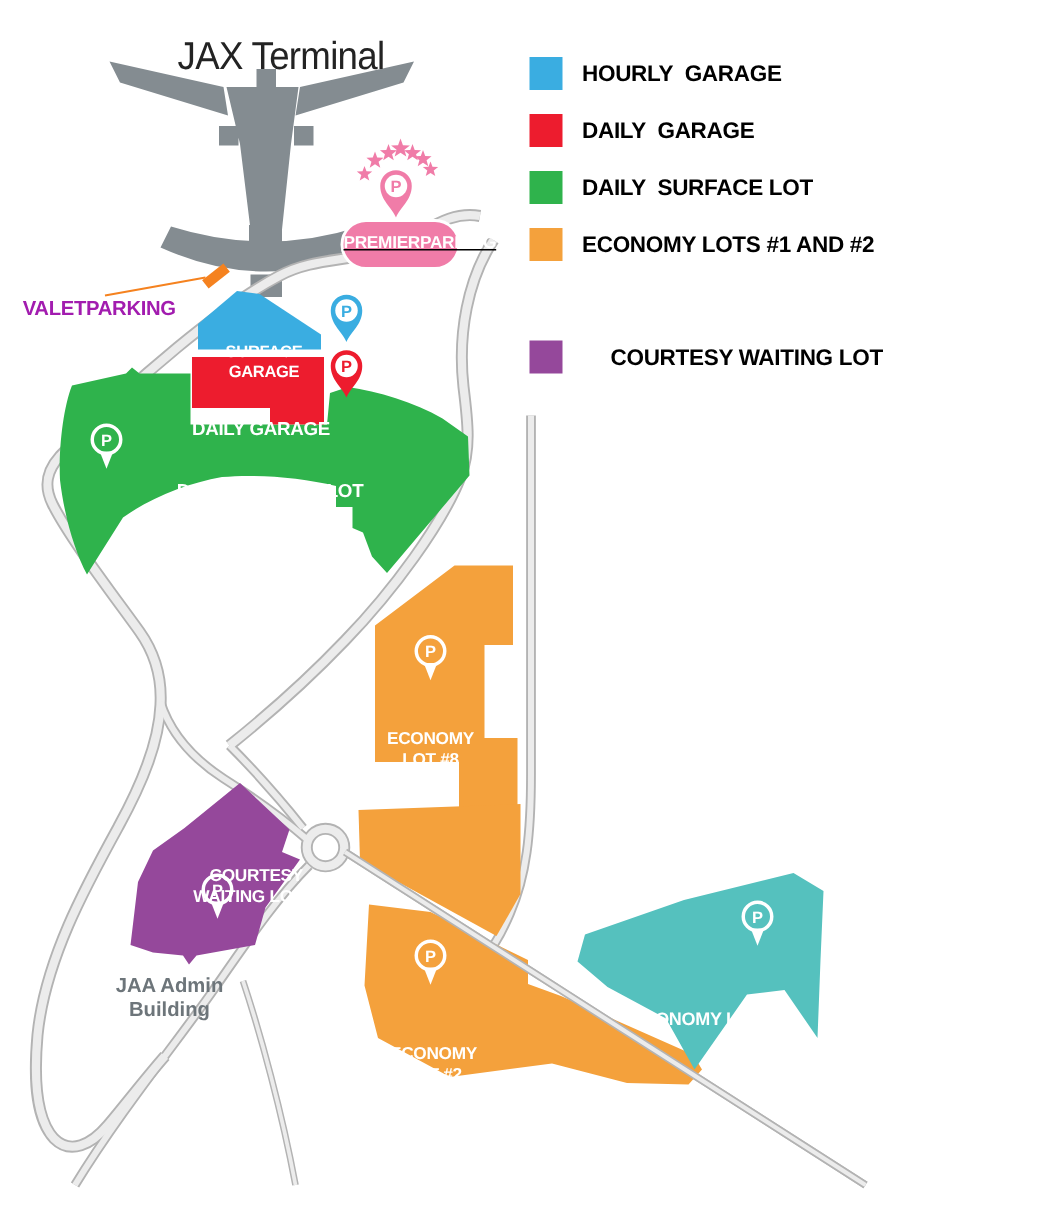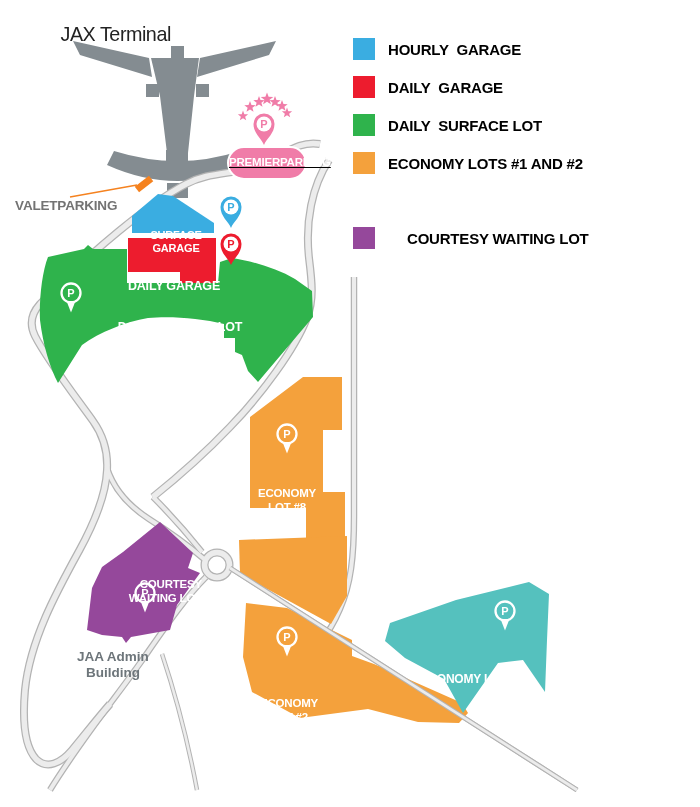--- a/index.html
+++ b/index.html
@@ -2,22 +2,22 @@
 <html><head>
 <meta charset="utf-8">
 <style>
   html,body{margin:0;padding:0;background:#fff;}
   #stage{position:relative;width:700px;height:807px;background:#fff;overflow:hidden;
          font-family:"Liberation Sans",sans-serif;}
   #mapsvg{position:absolute;left:0;top:0;}
   .lbl{position:absolute;font-weight:bold;color:#fff;text-align:center;
        letter-spacing:-0.2px;line-height:1.18;white-space:pre;}
   .lbl span{display:block;}
-  #title{position:absolute;left:57px;top:22px;width:260px;text-align:left;
-         font-size:21px;font-weight:500;color:#232323;letter-spacing:-0.5px;}
+  #title{position:absolute;left:57px;top:22px;width:260px;text-align:center;
+         font-size:26px;font-weight:500;color:#232323;letter-spacing:-0.5px;}
   #title span{display:inline-block;transform:scaleX(0.94);}
   #premier-badge{position:absolute;left:227px;top:146px;width:80px;height:34px;
       border-radius:17px;border:2px solid #fff;box-sizing:border-box;
       display:flex;flex-direction:column;justify-content:center;text-decoration:underline;}
   #premier-badge .lbl-in{font-weight:bold;color:#fff;text-align:center;font-size:11.5px;
       line-height:1.15;letter-spacing:-0.2px;}
   #valet-label{position:absolute;left:8px;top:185px;text-align:left;font-weight:bold;
       font-size:13.5px;line-height:1.05;letter-spacing:-0.2px;white-space:pre;}
   #admin-label{position:absolute;left:52px;top:649px;width:122px;text-align:center;
       font-weight:bold;font-size:13.5px;line-height:1.15;}
@@ -180,21 +180,21 @@
   <div class="swatch" style="background-color: rgb(149, 72, 155);"></div>
   <div class="legend-label">COURTESY WAITING LOT</div>
 </div>
 
 <div id="premier-badge" style="background-color: rgb(240, 124, 168);">
   <div class="lbl-in">
     <span>PREMIER</span><span>PARKING</span>
   </div>
 </div>
 
-<div id="valet-label" style="color:#737373;">
+<div id="valet-label" style="color:#a21caf;">
   <span>VALET</span><span>PARKING</span>
 </div>
 
 <div class="lbl" style="left:136px;top:203px;width:80px;font-size:11px;">
   <span>SURFACE</span><span>GARAGE</span>
 </div>
 <div class="lbl" style="left:124px;top:249px;width:100px;font-size:12.5px;">
   <span>DAILY GARAGE</span>
 </div>
 <div class="lbl" style="left:110px;top:290px;width:140px;font-size:12.5px;">

